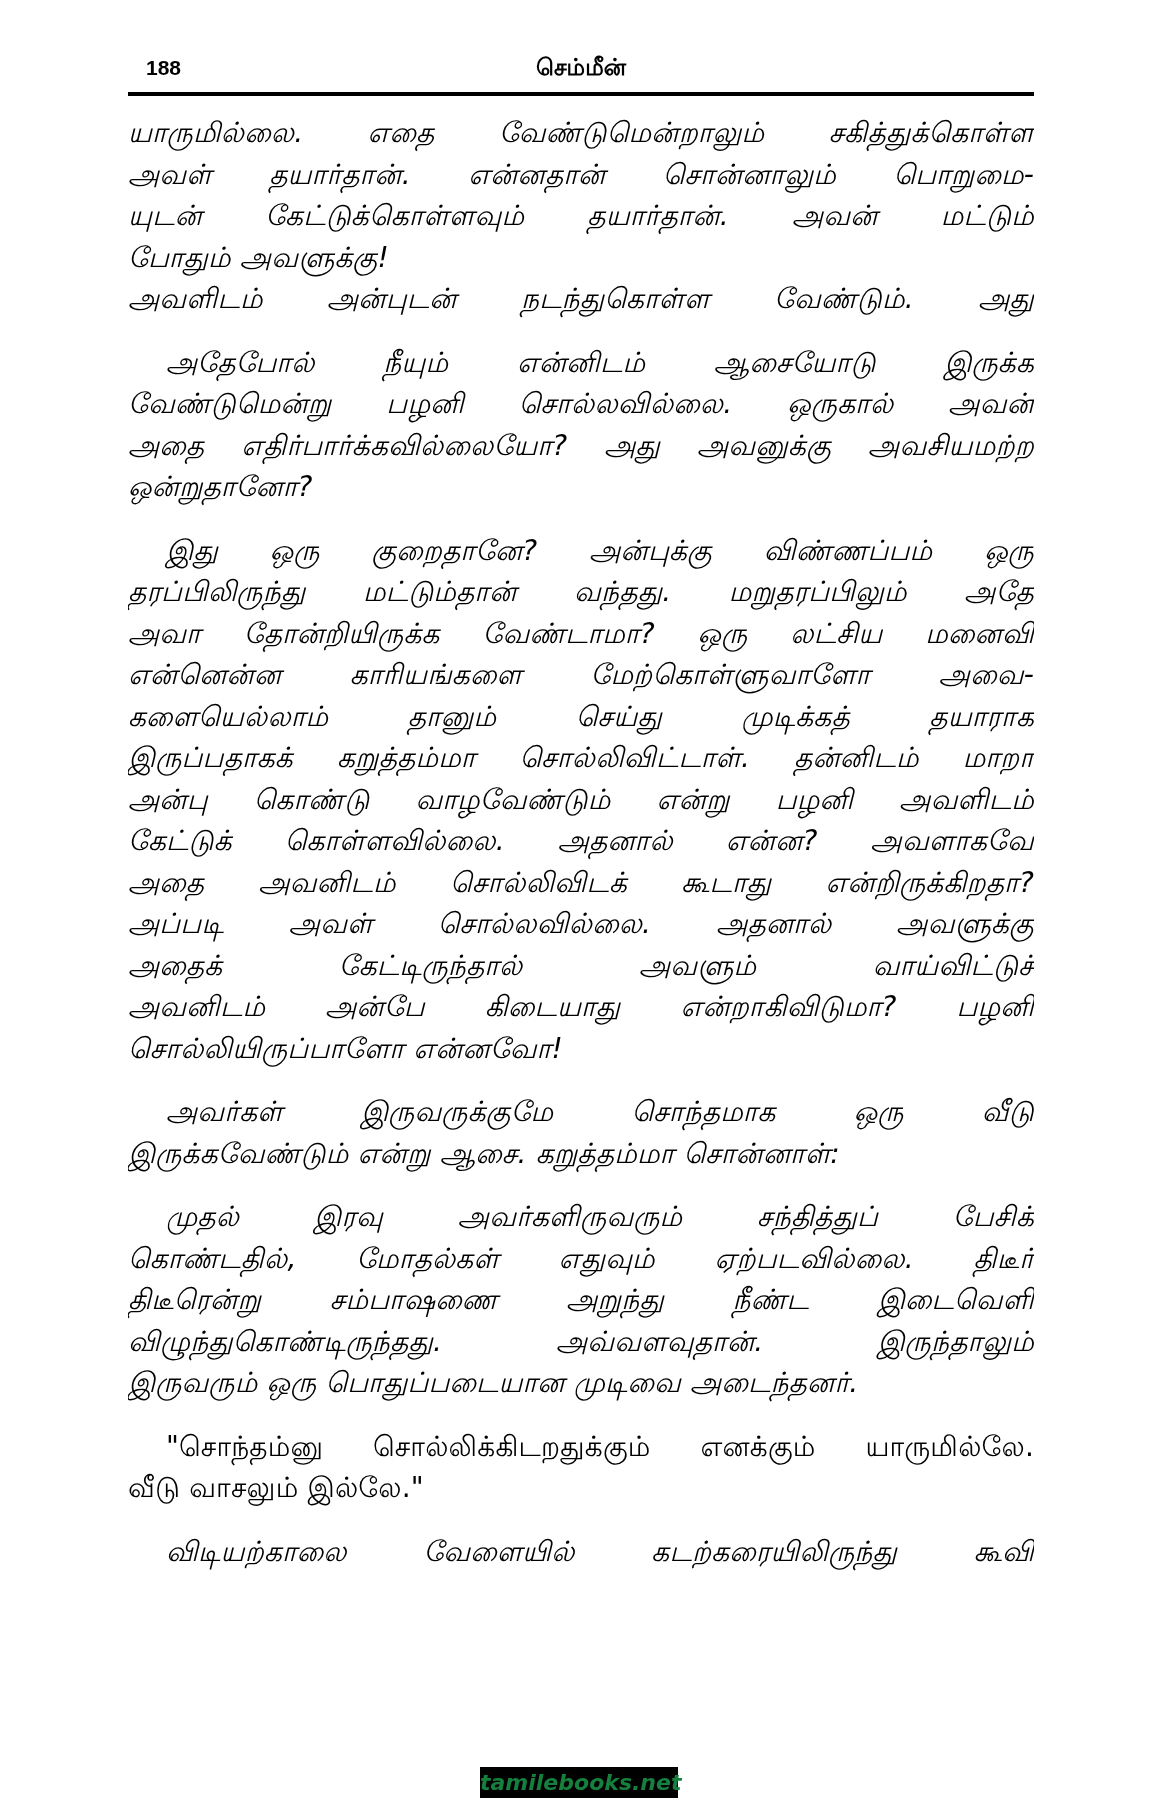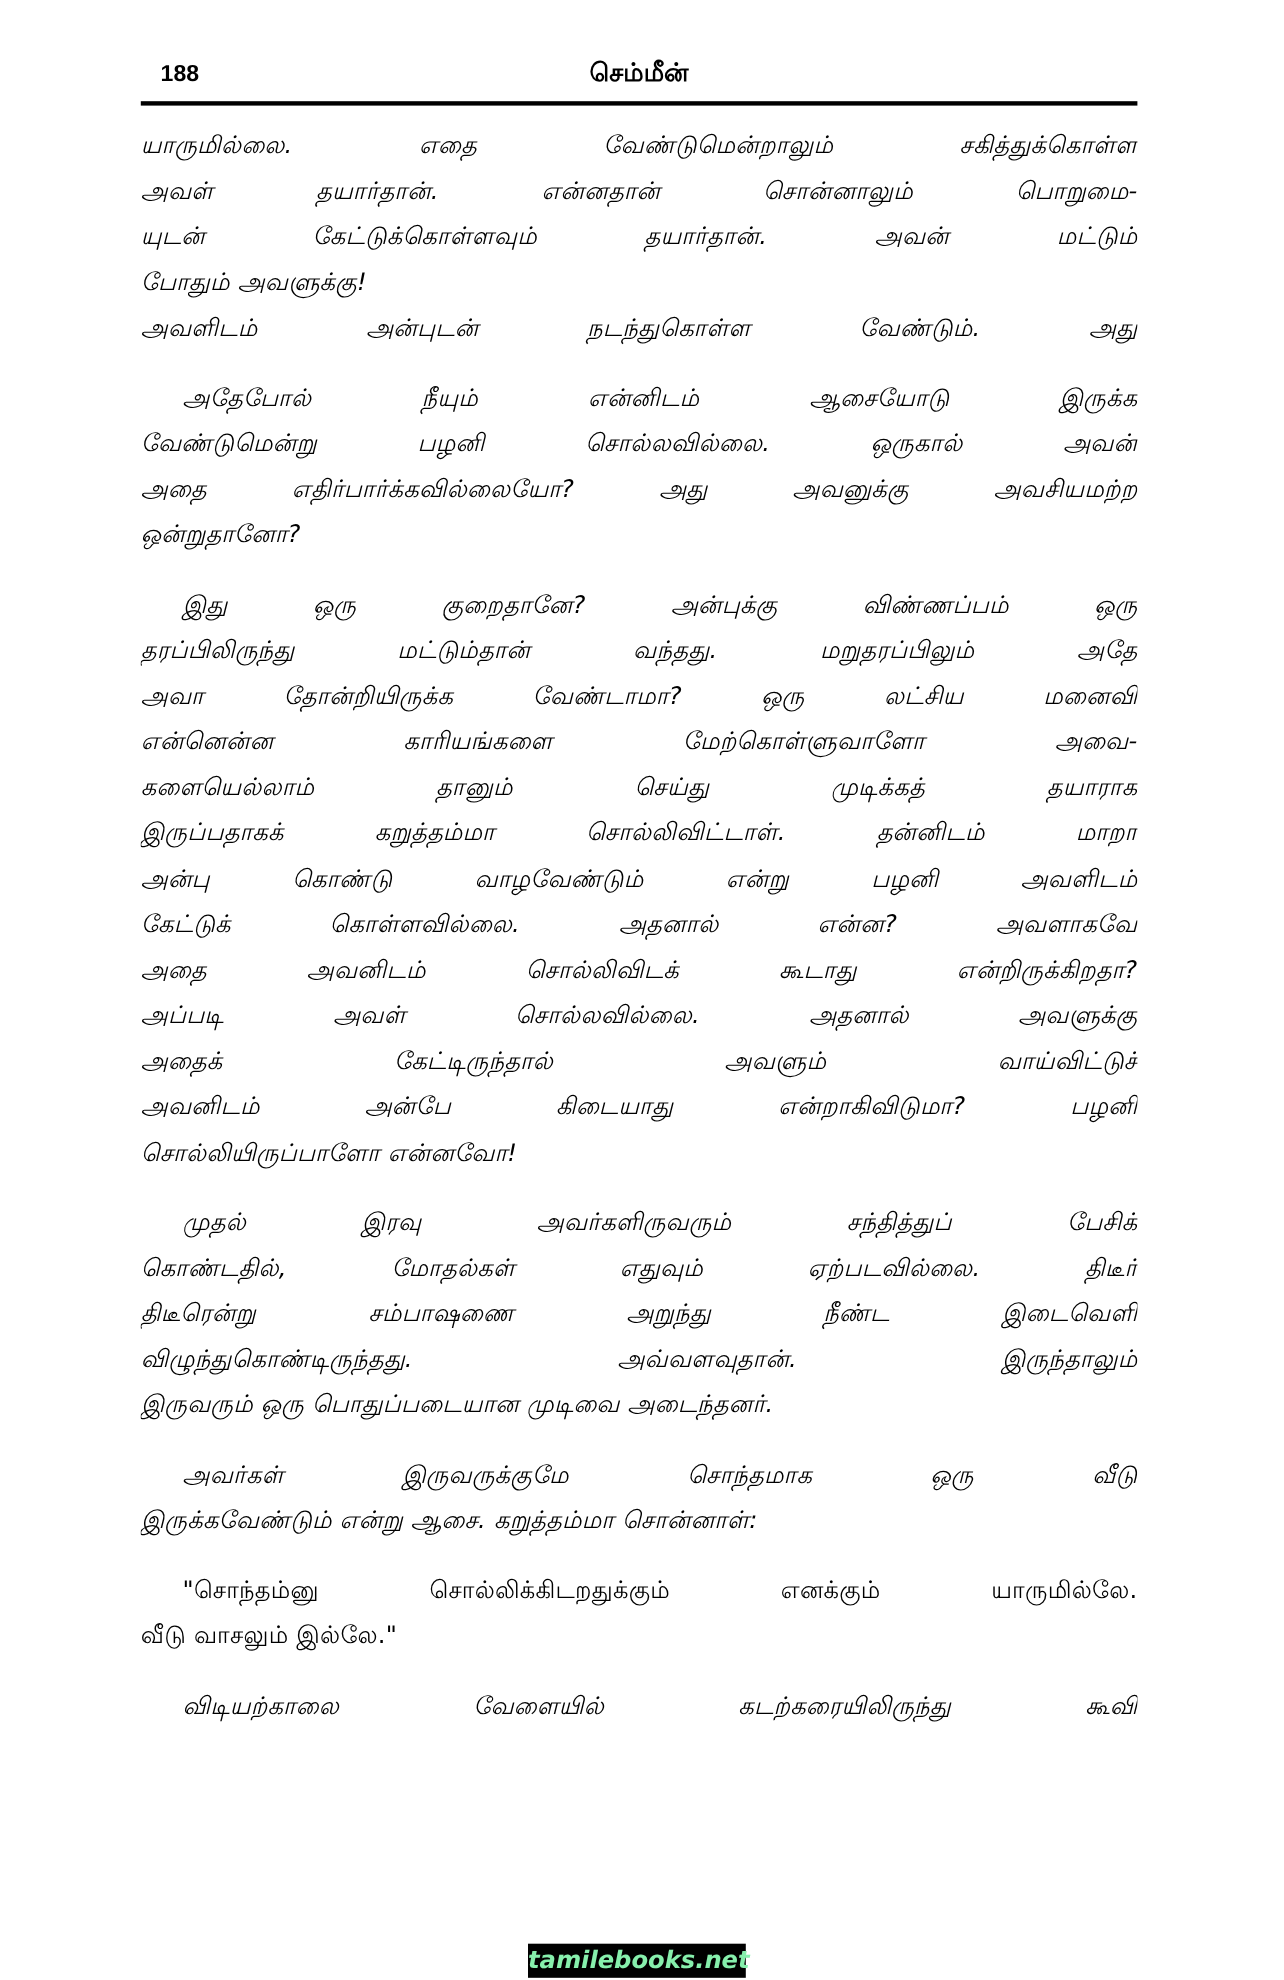--- a/index.html
+++ b/index.html
@@ -19,31 +19,31 @@
     font-size: 23px; font-weight: bold;
   }
   .header-rule {
     position: absolute; left: 0; right: 0; top: 40px; height: 4px; background: #000;
   }
   .content {
     position: absolute; left: 128px; top: 112px; width: 906px;
   }
   .para {
     margin: 0 0 22px 0;
-    font-size: 22px; line-height: 41.5px;
+    font-size: 28px; line-height: 41.5px;
     text-align: justify; font-style: italic;
     letter-spacing: 0.2px;
   }
   .para .line { display: block; text-align: justify; text-align-last: justify; white-space: nowrap; overflow: hidden; }
   .para .line.last { text-align-last: left; }
   .indent { padding-left: 38px; }
   .quote { font-style: normal; }
   .watermark {
     position: absolute; left: 480px; top: 1767px; height: 31px; width: 198px;
-    background: #000; color: #86efac; font-family: "DejaVu Sans", sans-serif;
+    background: #000; color: #15803d; font-family: "DejaVu Sans", sans-serif;
     font-weight: bold; font-style: italic; font-size: 22px; line-height: 31px;
     text-align: center;
   }
 </style>
 </head>
 <body>
 
 <div class="header">
   <span class="page-num">188</span>
   <div class="running-title">செம்மீன்</div>
@@ -73,29 +73,29 @@
       <span class="line">இருப்பதாகக் கறுத்தம்மா சொல்லிவிட்டாள். தன்னிடம் மாறா</span>
       <span class="line">அன்பு கொண்டு வாழவேண்டும் என்று பழனி அவளிடம்</span>
       <span class="line">கேட்டுக் கொள்ளவில்லை. அதனால் என்ன? அவளாகவே</span>
       <span class="line">அதை அவனிடம் சொல்லிவிடக் கூடாது என்றிருக்கிறதா?</span>
       <span class="line">அப்படி அவள் சொல்லவில்லை. அதனால் அவளுக்கு</span>
       <span class="line">அதைக் கேட்டிருந்தால் அவளும் வாய்விட்டுச்</span>
       <span class="line">அவனிடம் அன்பே கிடையாது என்றாகிவிடுமா? பழனி</span>
       <span class="line last">சொல்லியிருப்பாளோ என்னவோ!</span>
     </div>
     <div class="para">
+      <span class="line indent">அவர்கள் இருவருக்குமே சொந்தமாக ஒரு வீடு</span>
+      <span class="line last">இருக்கவேண்டும் என்று ஆசை. கறுத்தம்மா சொன்னாள்:</span>
+    </div>
+    <div class="para">
       <span class="line indent">முதல் இரவு அவர்களிருவரும் சந்தித்துப் பேசிக்</span>
       <span class="line">கொண்டதில், மோதல்கள் எதுவும் ஏற்படவில்லை. திடீர்</span>
       <span class="line">திடீரென்று சம்பாஷணை அறுந்து நீண்ட இடைவெளி</span>
       <span class="line">விழுந்துகொண்டிருந்தது. அவ்வளவுதான். இருந்தாலும்</span>
       <span class="line last">இருவரும் ஒரு பொதுப்படையான முடிவை அடைந்தனர்.</span>
-    </div>
-    <div class="para">
-      <span class="line indent">அவர்கள் இருவருக்குமே சொந்தமாக ஒரு வீடு</span>
-      <span class="line last">இருக்கவேண்டும் என்று ஆசை. கறுத்தம்மா சொன்னாள்:</span>
     </div>
     <div class="para quote">
       <span class="line indent">"சொந்தம்னு சொல்லிக்கிடறதுக்கும் எனக்கும் யாருமில்லே.</span>
       <span class="line last">வீடு வாசலும் இல்லே."</span>
     </div>
     <div class="para">
       <span class="line indent">விடியற்காலை வேளையில் கடற்கரையிலிருந்து கூவி</span>
     </div>
   </div>
 

